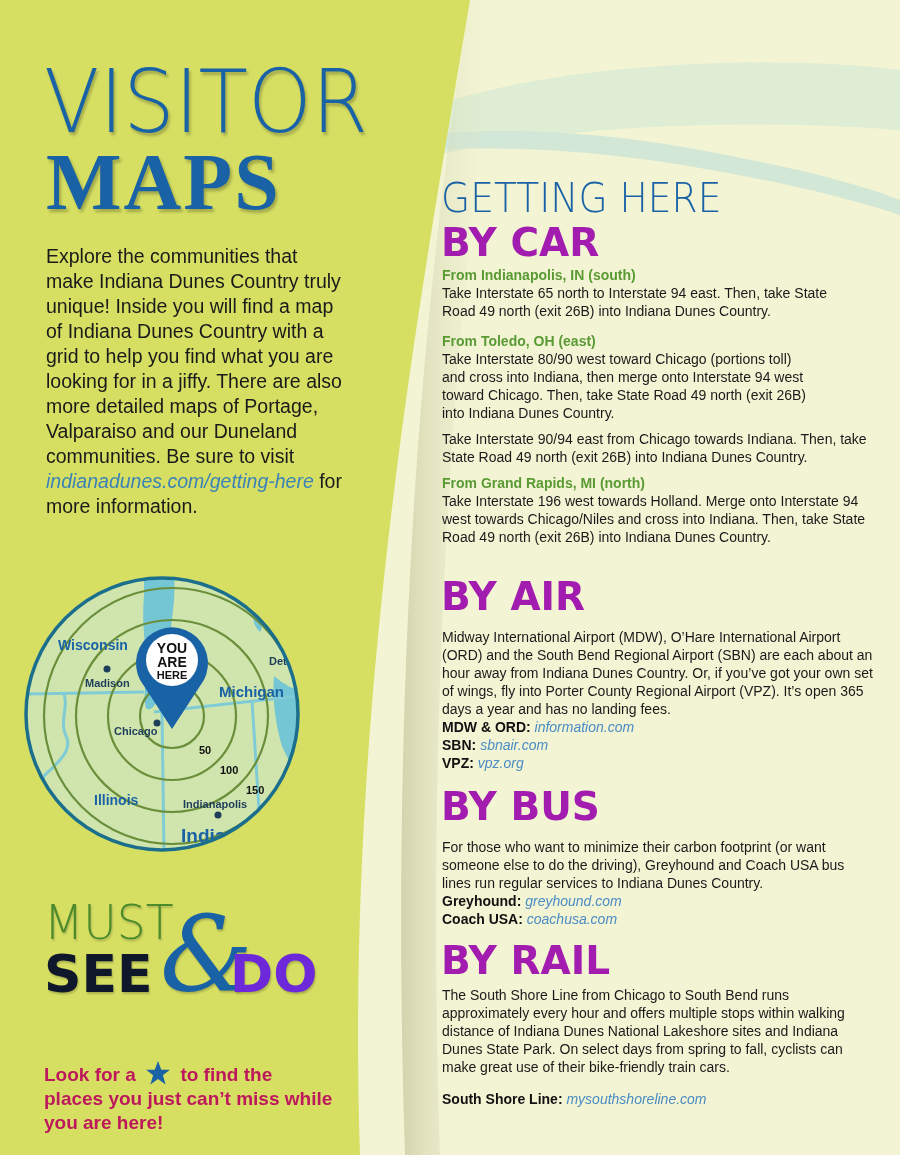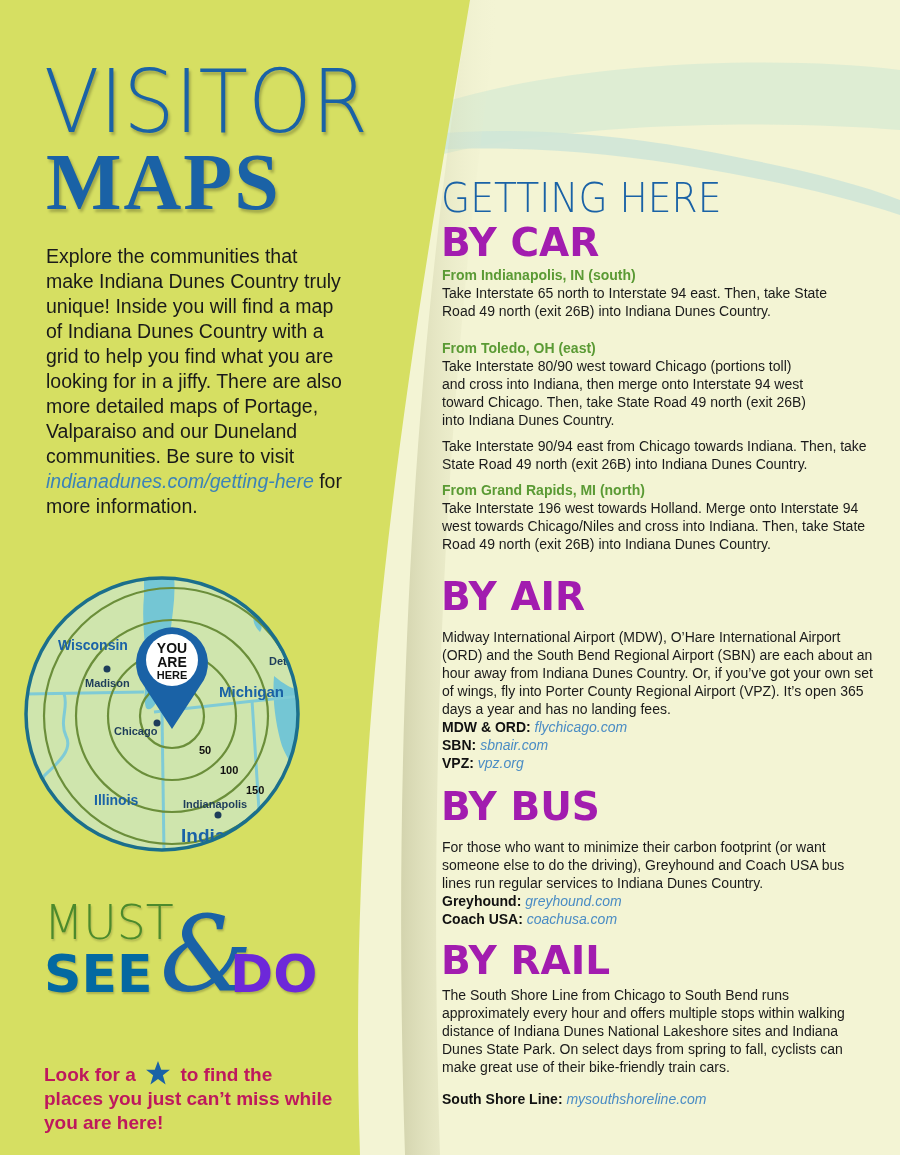--- a/index.html
+++ b/index.html
@@ -12,21 +12,21 @@
   .left { position: absolute; left: 0; top: 0; width: 420px; height: 1155px; }
   .title-light { position: absolute; left: 44px; top: 58px; font-family: "DejaVu Sans", sans-serif; font-weight: 300; font-size: 88px; line-height: 88px; color: #1a62a6; letter-spacing: 0px; text-shadow: 2px 3px 3px rgba(0,0,0,0.25); transform: scaleX(0.92); transform-origin: left; font-stretch: condensed; }
   .title-bold { position: absolute; left: 46px; top: 140px; font-family: Liberation Serif, serif; font-weight: 700; font-size: 80px; line-height: 84px; color: #1a62a6; text-shadow: 2px 3px 3px rgba(0,0,0,0.25); letter-spacing: 2px; }
 
   .intro { position: absolute; left: 46px; top: 244px; width: 300px; font-size: 19.5px; line-height: 25px; color: #1a1a1a; }
   .intro .link { color: #3b82b8; font-style: italic; }
 
   .map { position: absolute; left: 24px; top: 576px; width: 276px; height: 276px; }
 
   .must { position: absolute; left: 44px; top: 897px; font-family: "DejaVu Sans", sans-serif; font-weight: 300; font-size: 48px; line-height: 50px; color: #4c8a2c; transform: scaleX(0.95); transform-origin: left; text-shadow: 1px 2px 2px rgba(0,0,0,0.18); }
-  .see { position: absolute; left: 44px; top: 946px; font-family: "DejaVu Sans", sans-serif; font-weight: 700; font-size: 52px; line-height: 56px; color: #0369a1; text-shadow: 1px 2px 2px rgba(0,0,0,0.2); }
+  .see { position: absolute; left: 44px; top: 946px; font-family: "DejaVu Sans", sans-serif; font-weight: 700; font-size: 52px; line-height: 56px; color: #0f172a; text-shadow: 1px 2px 2px rgba(0,0,0,0.2); }
   .amp { position: absolute; left: 160px; top: 900px; font-family: "DejaVu Serif", serif; font-style: italic; font-size: 104px; line-height: 110px; color: #1a62a6; text-shadow: 1px 2px 2px rgba(0,0,0,0.2); }
   .do { position: absolute; left: 230px; top: 946px; font-family: "DejaVu Sans", sans-serif; font-weight: 700; font-size: 52px; line-height: 56px; color: #6d28d9; text-shadow: 1px 2px 2px rgba(0,0,0,0.2); }
 
   .lookfor { position: absolute; left: 44px; top: 1028px; width: 290px; font-weight: 700; font-size: 19px; line-height: 24px; color: #be185d; margin-top: 32px; }
   .star { display: inline-block; width: 28px; height: 26px; vertical-align: -5px; margin: 0 3px; }
   .gh { position: absolute; left: 441px; top: 176px; font-family: "DejaVu Sans", sans-serif; font-weight: 300; font-size: 40px; line-height: 44px; color: #1a62a6; transform: scaleX(0.94); transform-origin: left; }
   .section-title { position: absolute; left: 441px; font-family: "DejaVu Sans", sans-serif; font-weight: 700; font-size: 39px; line-height: 42px; color: #a21caf; }
   .sub { color: #5a9a34; font-weight: 700; font-size: 14px; line-height: 18px; }
   .body { color: #1a1a1a; font-size: 14px; line-height: 18px; }
   .block { position: absolute; left: 442px; width: 440px; }
@@ -129,41 +129,41 @@
         <polygon points="12,1 15,9 23,9 16.5,14 19,22.5 12,17.5 5,22.5 7.5,14 1,9 9,9" fill="#1a62a6"></polygon>
       </svg>
     <span>to find the places you just can’t miss while you are here!</span>
   </div>
 </div>
 
 <div class="gh">GETTING HERE</div>
 
 <div class="section-title" style="top:222px;">BY CAR</div>
 <div class="block" style="top:266px;">
-  <div style="margin-bottom:19px;">
+  <div style="margin-bottom:12px;">
     <div class="sub">From Indianapolis, IN (south)</div>
     <div class="body" style="width:390px;">Take Interstate 65 north to Interstate 94 east. Then, take State Road 49 north (exit 26B) into Indiana Dunes Country.</div>
   </div>
   <div style="margin-bottom:8px;">
     <div class="sub">From Toledo, OH (east)</div>
     <div class="body" style="width:370px;">Take Interstate 80/90 west toward Chicago (portions toll) and cross into Indiana, then merge onto Interstate 94 west toward Chicago. Then, take State Road 49 north (exit 26B) into Indiana Dunes Country.</div>
   </div>
   <div style="margin-bottom:8px;">
     <div class="body" style="width:430px;">Take Interstate 90/94 east from Chicago towards Indiana. Then, take State Road 49 north (exit 26B) into Indiana Dunes Country.</div>
   </div>
   <div>
     <div class="sub">From Grand Rapids, MI (north)</div>
     <div class="body" style="width:432px;">Take Interstate 196 west towards Holland. Merge onto Interstate 94 west towards Chicago/Niles and cross into Indiana. Then, take State Road 49 north (exit 26B) into Indiana Dunes Country.</div>
   </div>
 </div>
 
 <div class="section-title" style="top:576px;">BY AIR</div>
 <div class="block" style="top:628px;">
   <div class="body" style="width:440px;">Midway International Airport (MDW), O’Hare International Airport (ORD) and the South Bend Regional Airport (SBN) are each about an hour away from Indiana Dunes Country. Or, if you’ve got your own set of wings, fly into Porter County Regional Airport (VPZ). It’s open 365 days a year and has no landing fees.</div>
-  <div class="body"><span class="lbl">MDW &amp; ORD:</span> <span class="lnk">flychicago.com</span></div>
+  <div class="body"><span class="lbl">MDW &amp; ORD:</span> <span class="lnk">information.com</span></div>
   <div class="body"><span class="lbl">SBN:</span> <span class="lnk">sbnair.com</span></div>
   <div class="body"><span class="lbl">VPZ:</span> <span class="lnk">vpz.org</span></div>
 </div>
 
 <div class="section-title" style="top:786px;">BY BUS</div>
 <div class="block" style="top:838px;">
   <div class="body" style="width:432px;">For those who want to minimize their carbon footprint (or want someone else to do the driving), Greyhound and Coach USA bus lines run regular services to Indiana Dunes Country.</div>
   <div class="body"><span class="lbl">Greyhound:</span> <span class="lnk">greyhound.com</span></div>
   <div class="body"><span class="lbl">Coach USA:</span> <span class="lnk">coachusa.com</span></div>
 </div>

